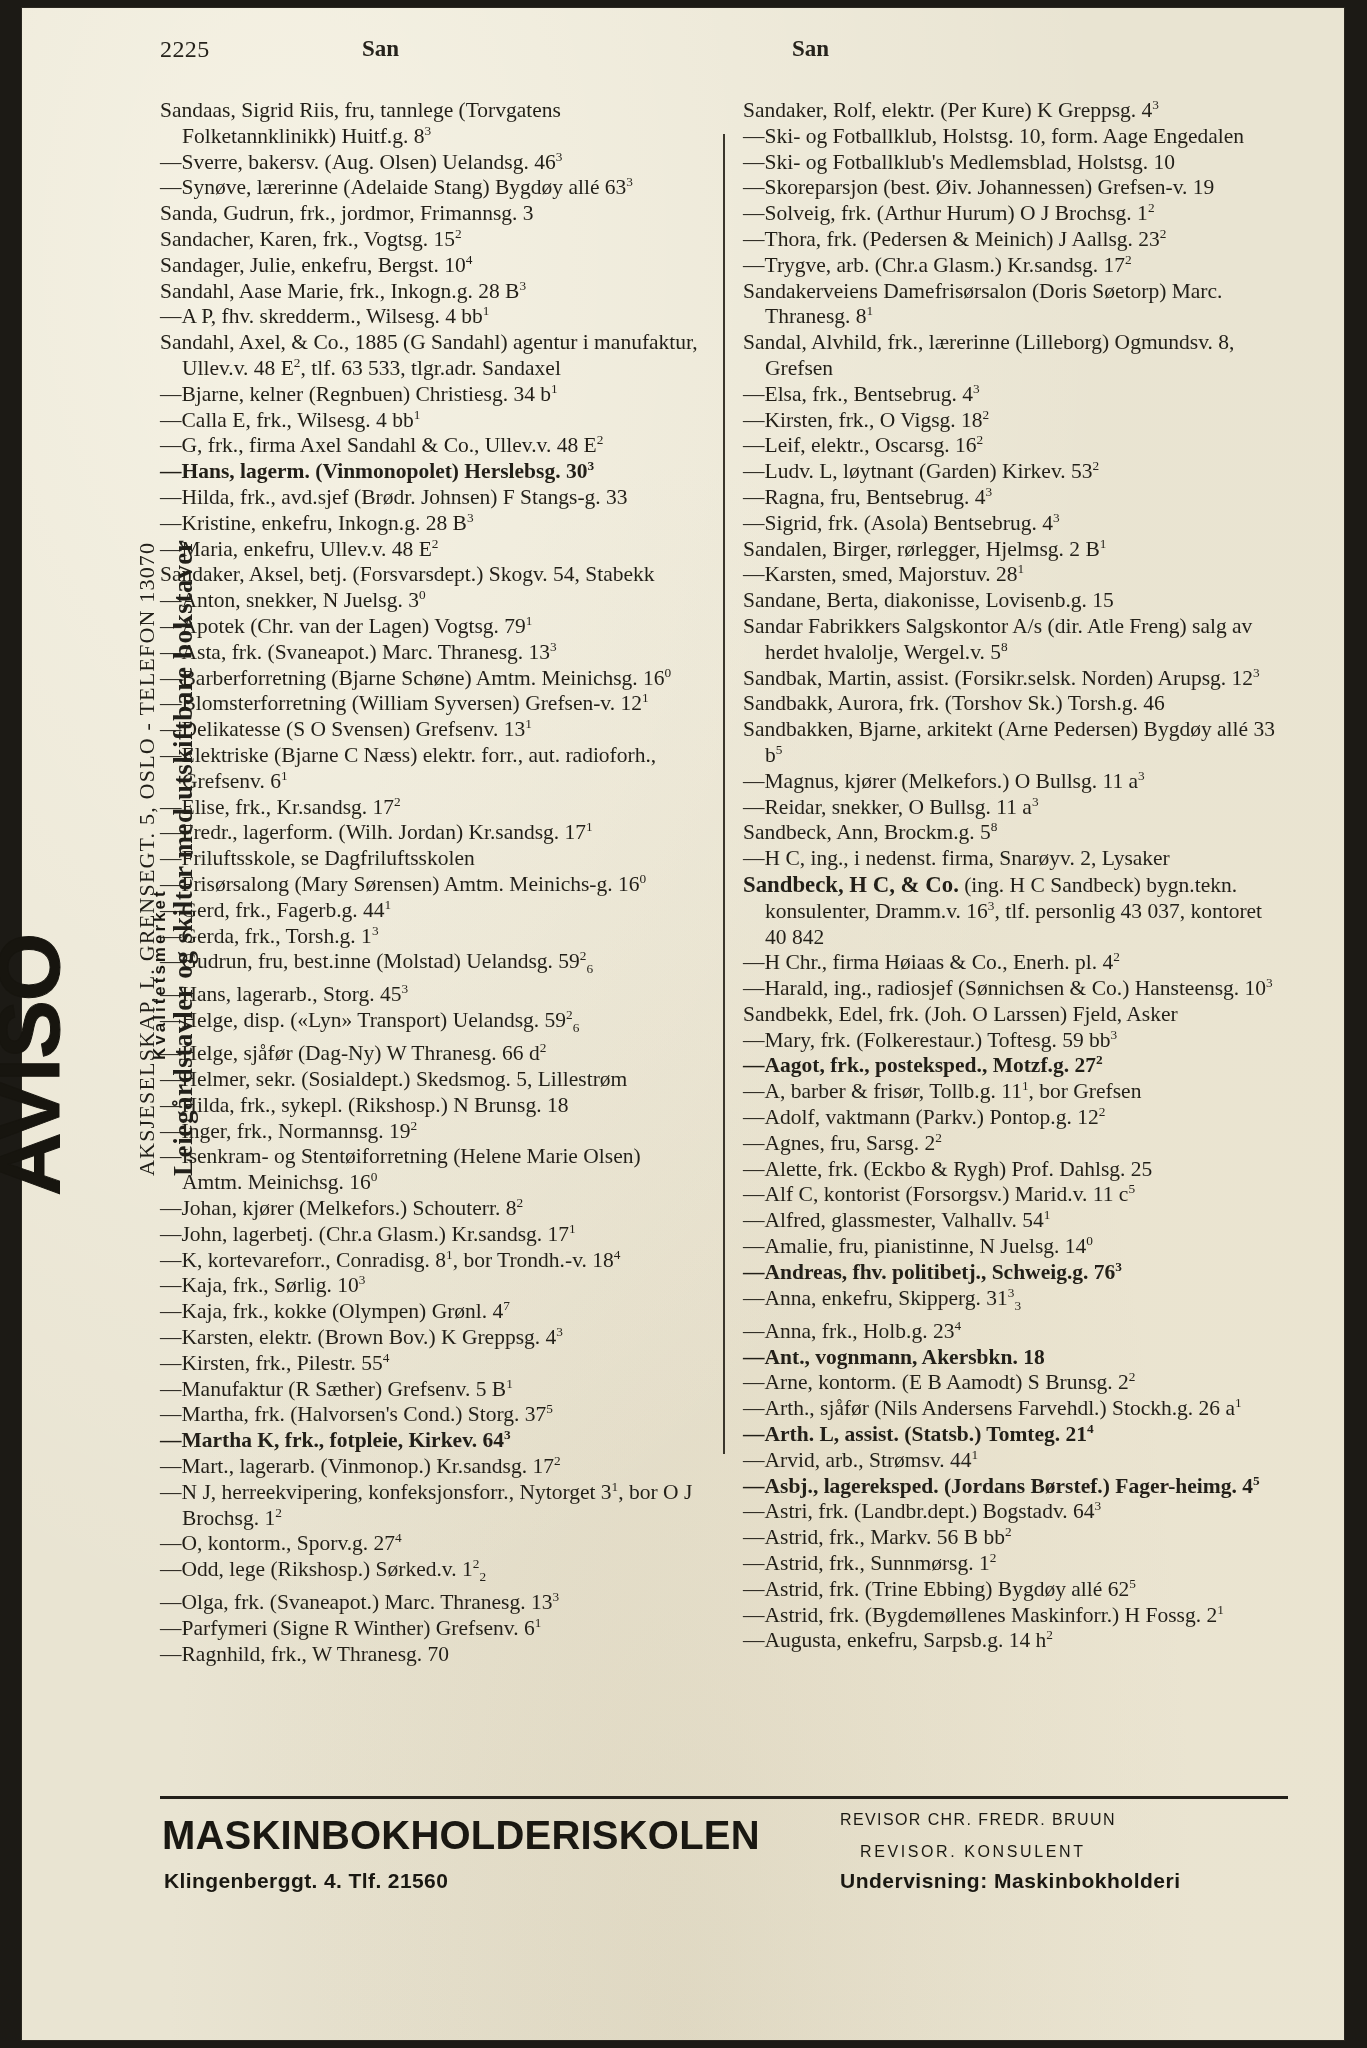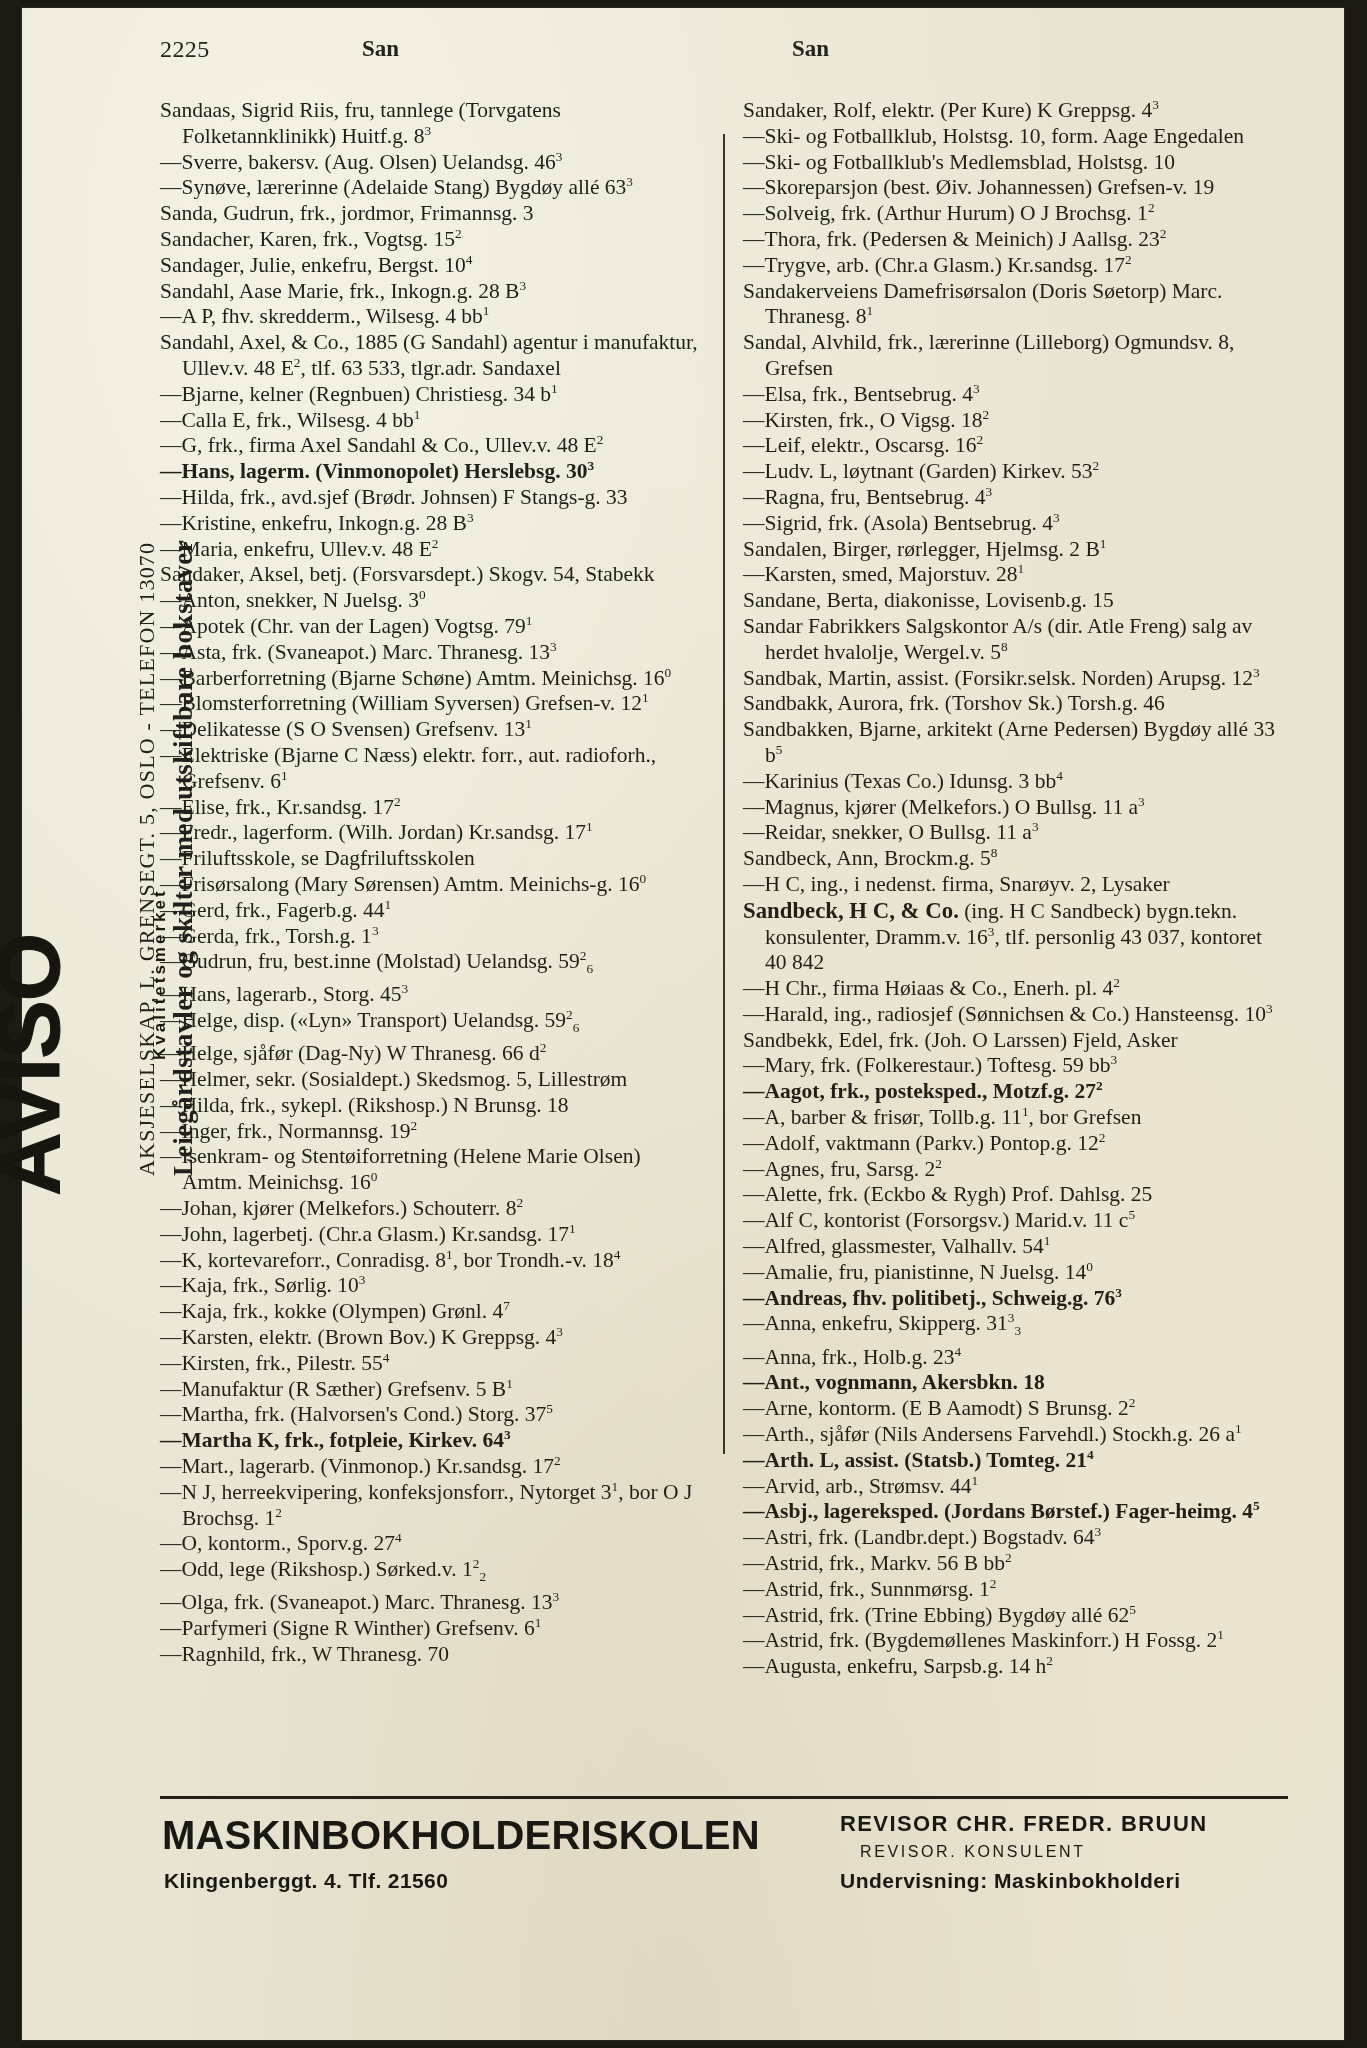--- a/index.html
+++ b/index.html
@@ -104,21 +104,21 @@
   }
   .mb-sub{
     position:absolute; left:4px; top:70px;
     font-family:"Liberation Sans", sans-serif;
     font-weight:bold; font-size:21px; letter-spacing:.4px;
     color:#1a1812;
   }
   .rv-title{
     position:absolute; left:680px; top:12px;
     font-family:"Liberation Sans", sans-serif;
-    font-weight:bold; font-size:22px; letter-spacing:1.4px;
+    font-weight:normal; font-size:16px; letter-spacing:1.4px;
     color:#1a1812;
   }
   .rv-sub{
     position:absolute; left:700px; top:44px;
     font-family:"Liberation Sans", sans-serif;
     font-size:16px; letter-spacing:2.6px;
     color:#1a1812;
   }
   .rv-line{
     position:absolute; left:680px; top:70px;
@@ -222,21 +222,20 @@
         <div class="e">—Ludv. L, løytnant (Garden) Kirkev. 53<sup>2</sup></div>
         <div class="e">—Ragna, fru, Bentsebrug. 4<sup>3</sup></div>
         <div class="e">—Sigrid, frk. (Asola) Bentsebrug. 4<sup>3</sup></div>
         <div class="e">Sandalen, Birger, rørlegger, Hjelmsg. 2 B<sup>1</sup></div>
         <div class="e">—Karsten, smed, Majorstuv. 28<sup>1</sup></div>
         <div class="e">Sandane, Berta, diakonisse, Lovisenb.g. 15</div>
         <div class="e">Sandar Fabrikkers Salgskontor A/s (dir. Atle Freng) salg av herdet hvalolje, Wergel.v. 5<sup>8</sup></div>
         <div class="e">Sandbak, Martin, assist. (Forsikr.selsk. Norden) Arupsg. 12<sup>3</sup></div>
         <div class="e">Sandbakk, Aurora, frk. (Torshov Sk.) Torsh.g. 46</div>
         <div class="e">Sandbakken, Bjarne, arkitekt (Arne Pedersen) Bygdøy allé 33 b<sup>5</sup></div>
-        <div class="e">—Karinius (Texas Co.) Idunsg. 3 bb<sup>4</sup></div>
         <div class="e">—Magnus, kjører (Melkefors.) O Bullsg. 11 a<sup>3</sup></div>
         <div class="e">—Reidar, snekker, O Bullsg. 11 a<sup>3</sup></div>
         <div class="e">Sandbeck, Ann, Brockm.g. 5<sup>8</sup></div>
         <div class="e">—H C, ing., i nedenst. firma, Snarøyv. 2, Lysaker</div>
         <div class="e"><span style="font-weight:bold;font-size:1.06em">Sandbeck, H C, &amp; Co.</span> (ing. H C Sandbeck) bygn.tekn. konsulenter, Dramm.v. 16<sup>3</sup>, tlf. personlig 43 037, kontoret 40 842</div>
         <div class="e">—H Chr., firma Høiaas &amp; Co., Enerh. pl. 4<sup>2</sup></div>
         <div class="e">—Harald, ing., radiosjef (Sønnichsen &amp; Co.) Hansteensg. 10<sup>3</sup></div>
         <div class="e">Sandbekk, Edel, frk. (Joh. O Larssen) Fjeld, Asker</div>
         <div class="e">—Mary, frk. (Folkerestaur.) Toftesg. 59 bb<sup>3</sup></div>
         <div class="e b">—Aagot, frk., posteksped., Motzf.g. 27<sup>2</sup></div>

